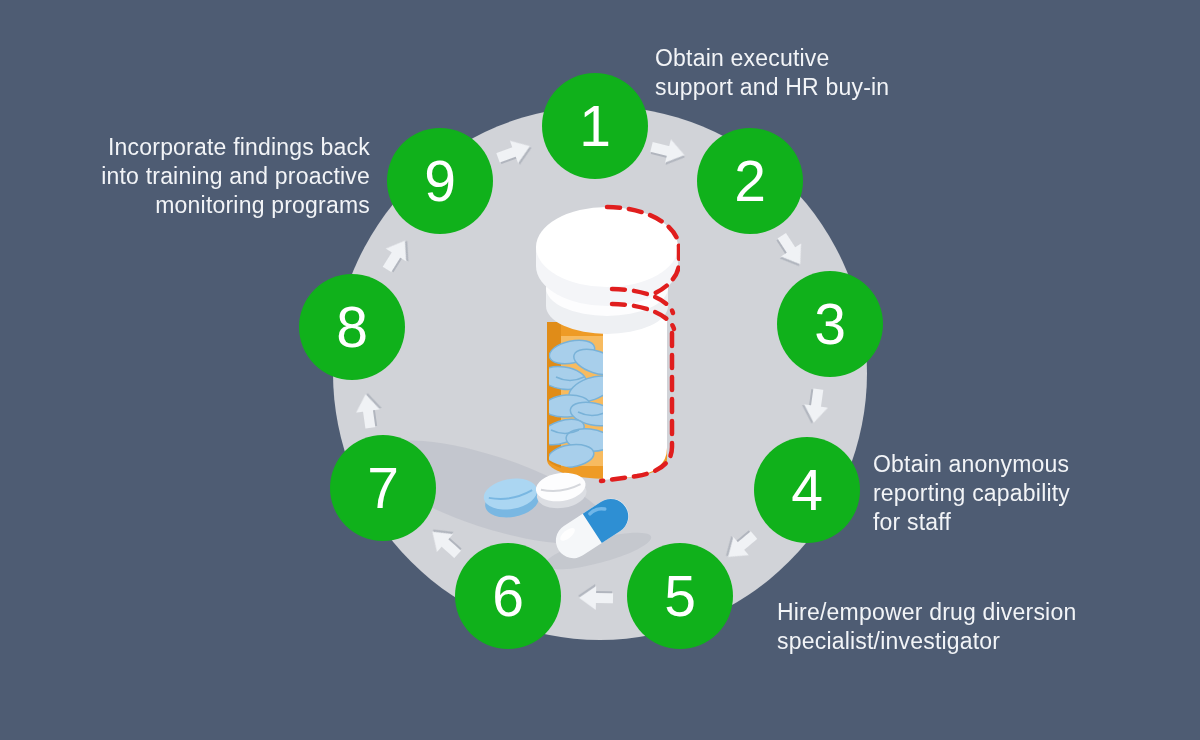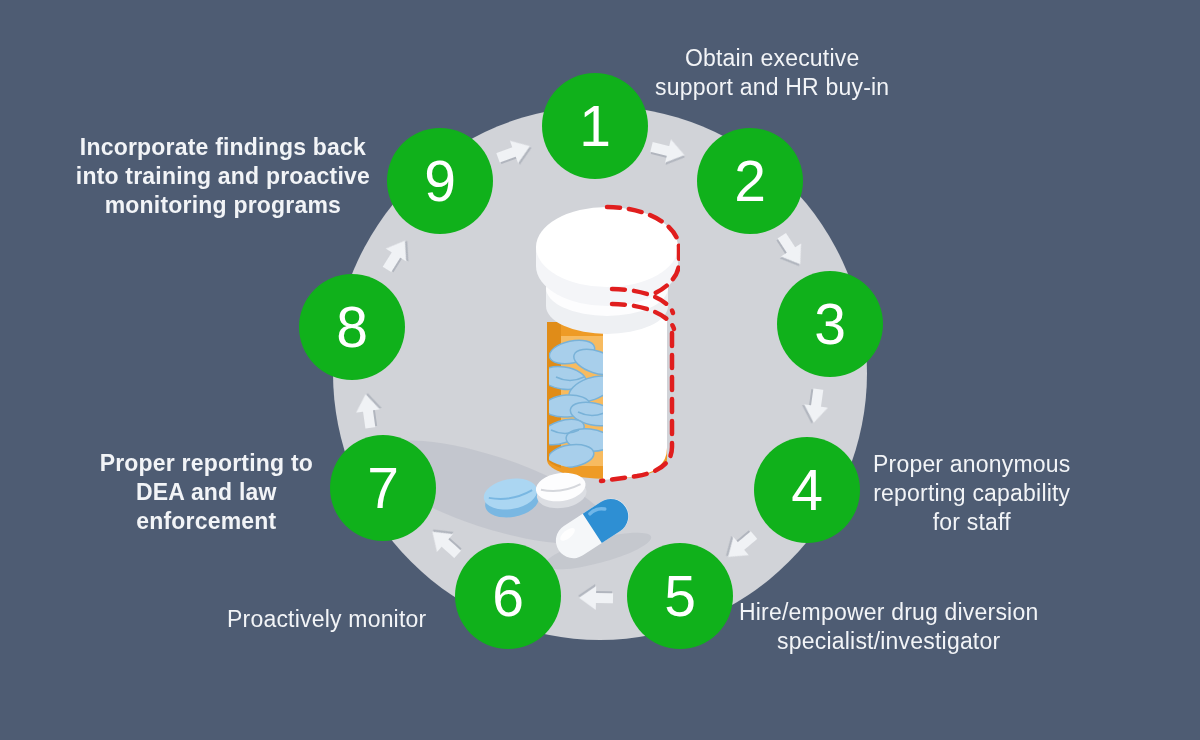--- a/index.html
+++ b/index.html
@@ -14,23 +14,23 @@
   }
   .illustration{position:absolute;left:330px;top:195px;width:350px;height:385px;}
   .step-circle{
     position:absolute;width:106px;height:106px;border-radius:50%;
     background:#10b11b;color:#ffffff;
     display:flex;align-items:center;justify-content:center;
     font-size:57px;font-weight:300;line-height:1;
   }
   .step-label{
     position:absolute;color:#f2f4f7;font-size:23px;line-height:29px;
-    white-space:pre-line;letter-spacing:0.2px;text-align:center;
+    white-space:pre-line;letter-spacing:0.2px;
   }
-  .step-label.right{font-weight:bold;}
+  .step-label.right{text-align:right;}
   .flow-arrow{position:absolute;width:40px;height:32px;}
   .flow-arrow svg{display:block;width:100%;height:100%;
     filter:drop-shadow(1px 2px 0 rgba(95,104,122,0.28));}
 </style>
 </head>
 <body>
 
 <div class="stage">
 
   <div class="ring"></div>
@@ -169,26 +169,22 @@
     </div>
   <div class="step-circle" style="left:299px;top:274px">
       <span>8</span>
     </div>
   <div class="step-circle" style="left:387px;top:128px">
       <span>9</span>
     </div>
 
   <div class="step-label" style="left:655px;top:44px">Obtain executive
 support and HR buy-in</div>
-  <div class="step-label" style="left:873px;top:450px">Proper anonymous
+  <div class="step-label" style="left:873px;top:450px">Obtain anonymous
 reporting capability
 for staff</div>
-  <div class="step-label" style="left:739px;top:598px">Hire/empower drug diversion
+  <div class="step-label" style="left:777px;top:598px">Hire/empower drug diversion
 specialist/investigator</div>
-  <div class="step-label" style="left:227px;top:605px">Proactively monitor</div>
-  <div class="step-label right" style="right:887px;top:449px">Proper reporting to
-DEA and law
-enforcement</div>
   <div class="step-label right" style="right:830px;top:133px">Incorporate findings back
 into training and proactive
 monitoring programs</div>
 
 </div>
 
 </body></html>

